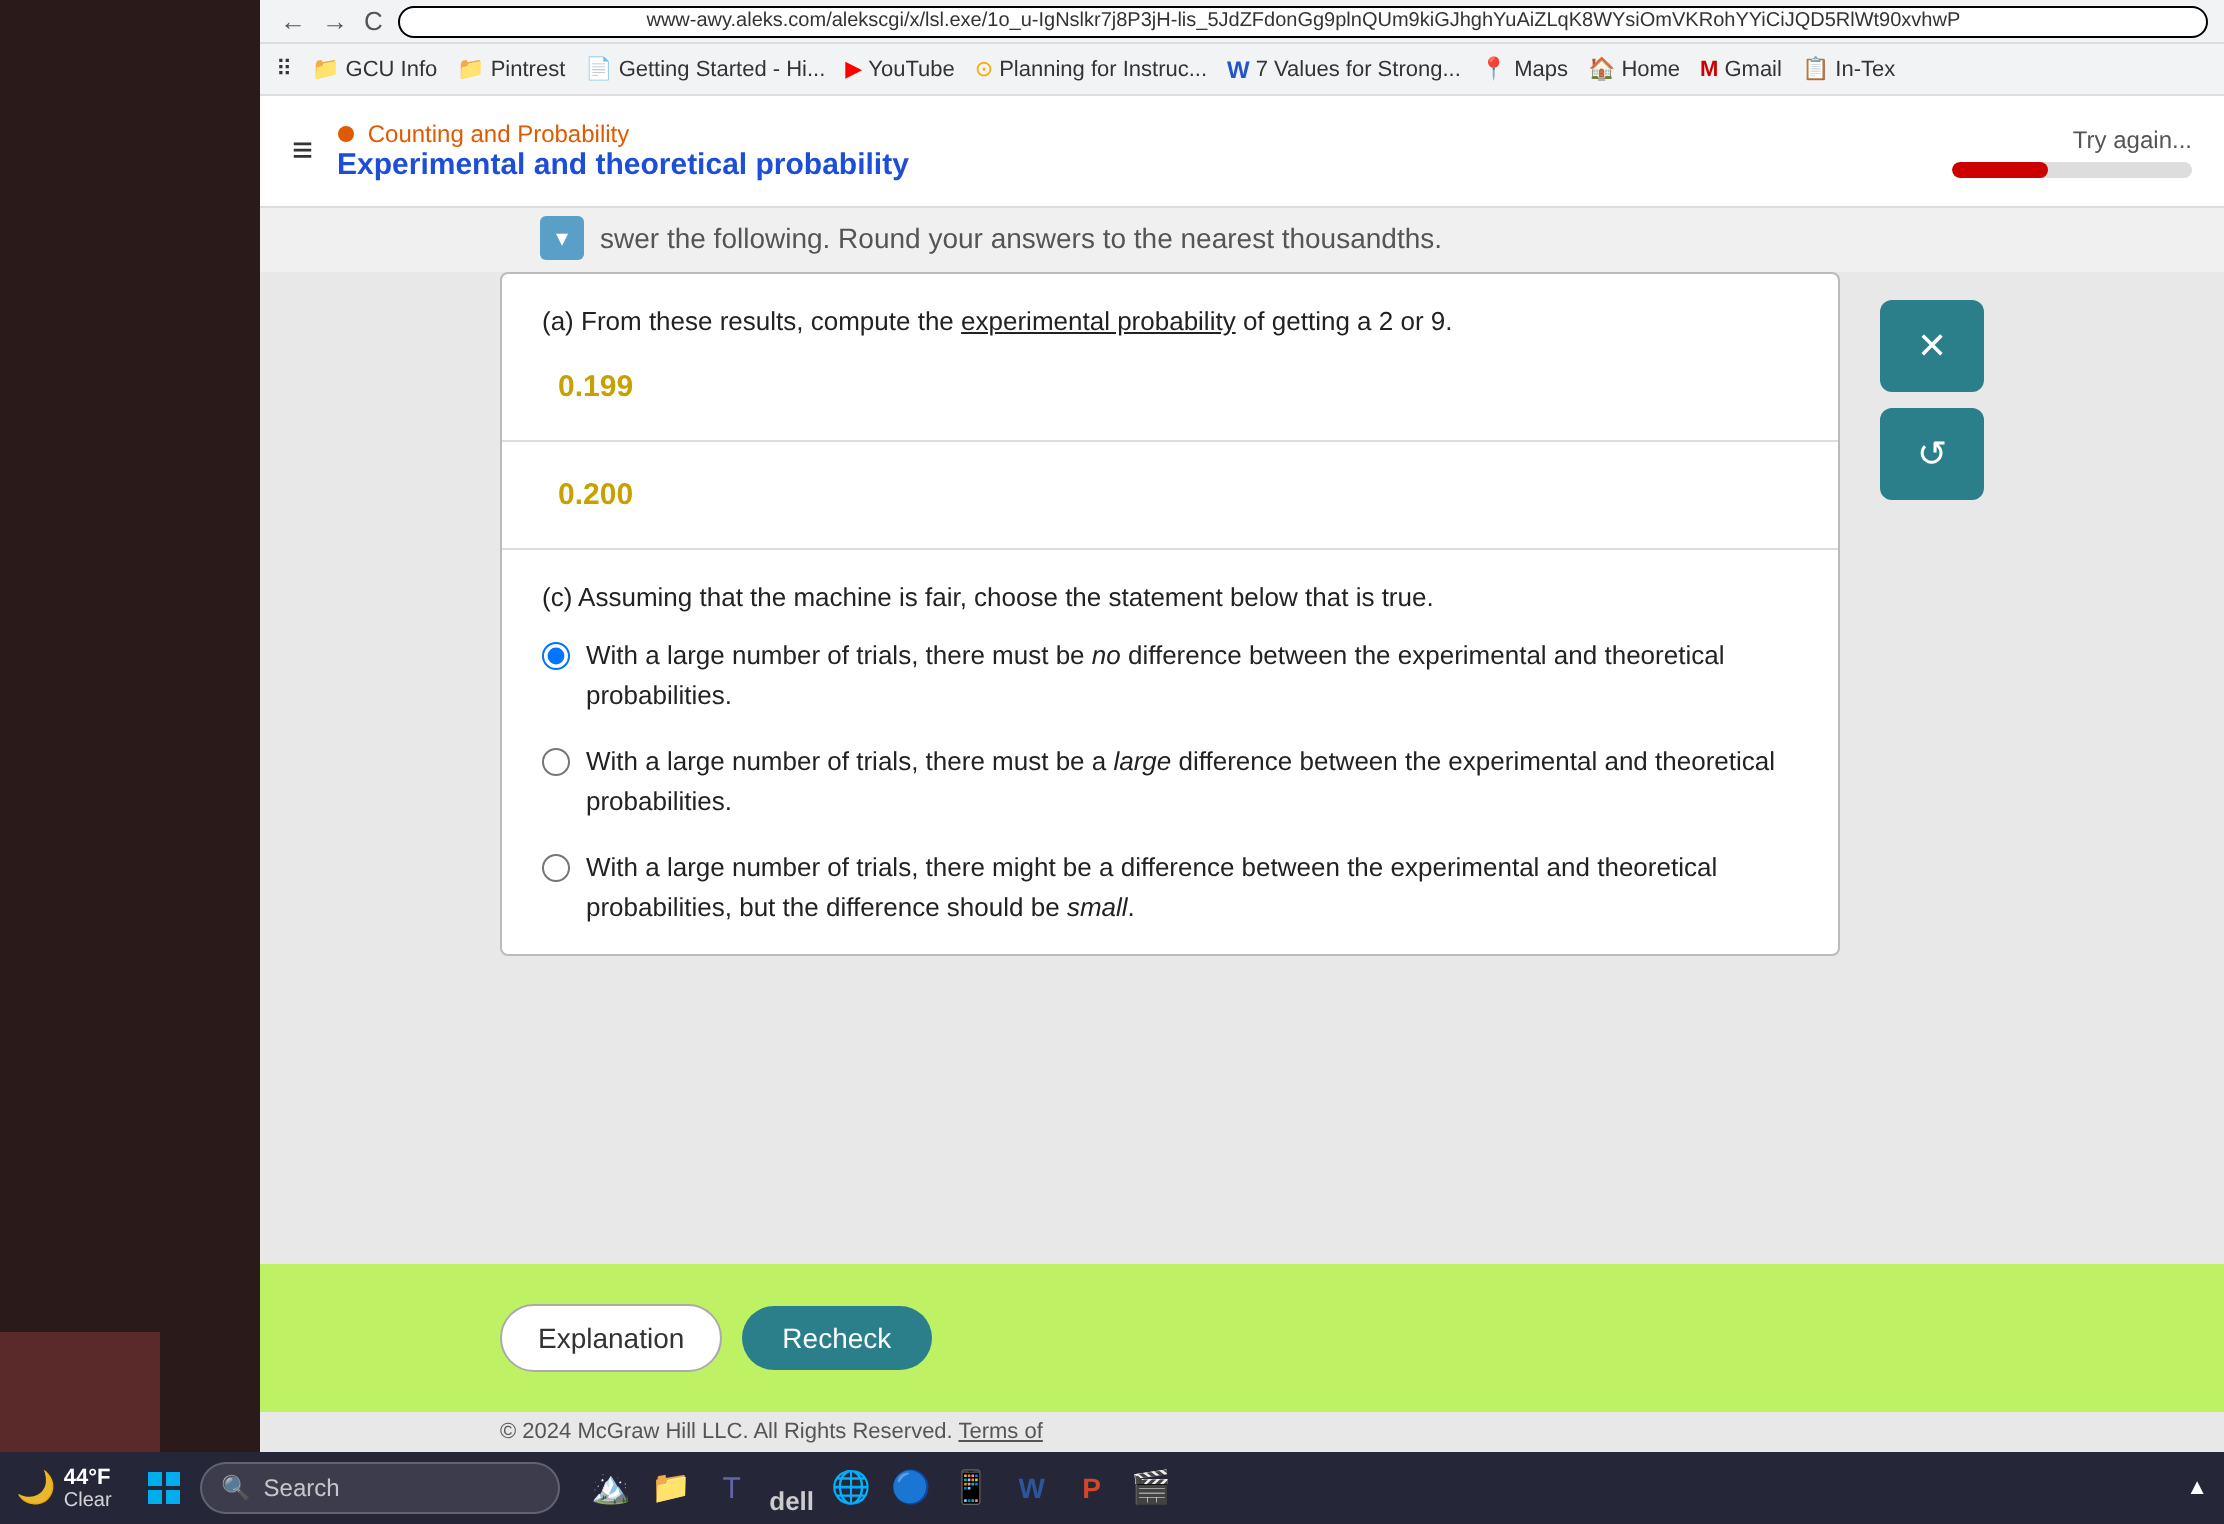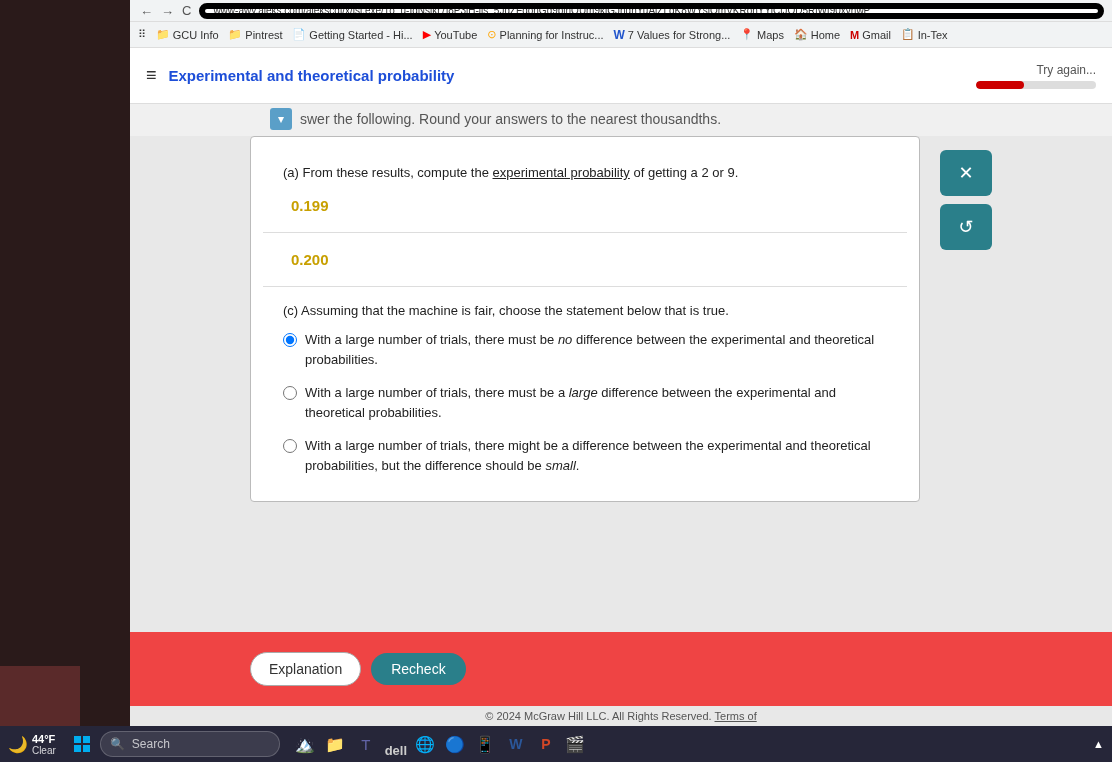--- a/index.html
+++ b/index.html
@@ -15,30 +15,31 @@
       gap: 6px;
       border-bottom: 1px solid #ddd;
       font-size: 11px;
       color: #444;
     }
     .browser-nav { display: flex; gap: 4px; align-items: center; }
     .nav-btn { background: none; border: none; cursor: pointer; font-size: 13px; color: #555; padding: 0 2px; }
     .address-bar {
       flex: 1;
       background: white;
-      border: 6px solid #000000;
+      border: 1px solid #000000;
       border-radius: 10px;
       height: 16px;
       padding: 0 8px;
       font-size: 10px;
       color: #333;
       display: flex;
       align-items: center;
       overflow: hidden;
       white-space: nowrap;
+      justify-content: center;
     }
 
     
     .bookmarks-bar {
       background: #f1f3f4;
       height: 26px;
       display: flex;
       align-items: center;
       padding: 0 8px;
       gap: 10px;
@@ -93,21 +94,21 @@
       padding: 0 120px;
       gap: 20px;
       background: #e8e8e8;
     }
 
     .question-box {
       background: white;
       border: 1px solid #bbb;
       border-radius: 4px;
       flex: 1;
-      padding: 12px;
+      padding: 0;
     }
 
     .question-part {
       padding: 14px 20px;
       border-bottom: 1px solid #ddd;
     }
     .question-part:last-child { border-bottom: none; }
 
     .part-text { font-size: 13px; color: #222; line-height: 1.5; margin-bottom: 10px; }
     .part-text u { text-decoration: underline; }
@@ -154,21 +155,21 @@
       height: 46px;
       font-size: 18px;
       cursor: pointer;
       display: flex;
       align-items: center;
       justify-content: center;
     }
 
     
     .bottom-area {
-      background: #ef4444;
+      background: #bef264;
       padding: 20px 120px;
       display: flex;
       gap: 10px;
       align-items: center;
     }
     .btn-explanation {
       background: white;
       border: 1px solid #aaa;
       border-radius: 20px;
       padding: 8px 18px;
@@ -184,21 +185,21 @@
       font-size: 14px;
       cursor: pointer;
       color: white;
       font-weight: 500;
     }
 
     
     .aleks-footer {
       background: #e8e8e8;
       padding: 4px 120px;
-      text-align: center;
+      text-align: left;
       font-size: 11px;
       color: #555;
     }
     .aleks-footer a { color: #555; text-decoration: underline; }
 
     
     .taskbar {
       position: absolute;
       bottom: 0;
       left: 0;
@@ -336,20 +337,24 @@
       <span>In-Tex</span>
     </div>
   </div>
 
   <div class="page-content">
 
     <div class="aleks-topbar">
       <div class="topbar-left">
         <div class="hamburger">≡</div>
         <div class="breadcrumb-section">
+          <div class="breadcrumb-top">
+            <span style="display:inline-block;width:8px;height:8px;border-radius:50%;background:#e05a00;margin-right:4px;"></span>
+            <span>Counting and Probability</span>
+          </div>
           <div class="breadcrumb-bottom">Experimental and theoretical probability</div>
         </div>
       </div>
       <div class="topbar-right">
         <div class="try-again-label">Try again...</div>
         <div class="progress-bar-container">
           <div class="progress-bar-fill" style="width:40%"></div>
         </div>
       </div>
     </div>

